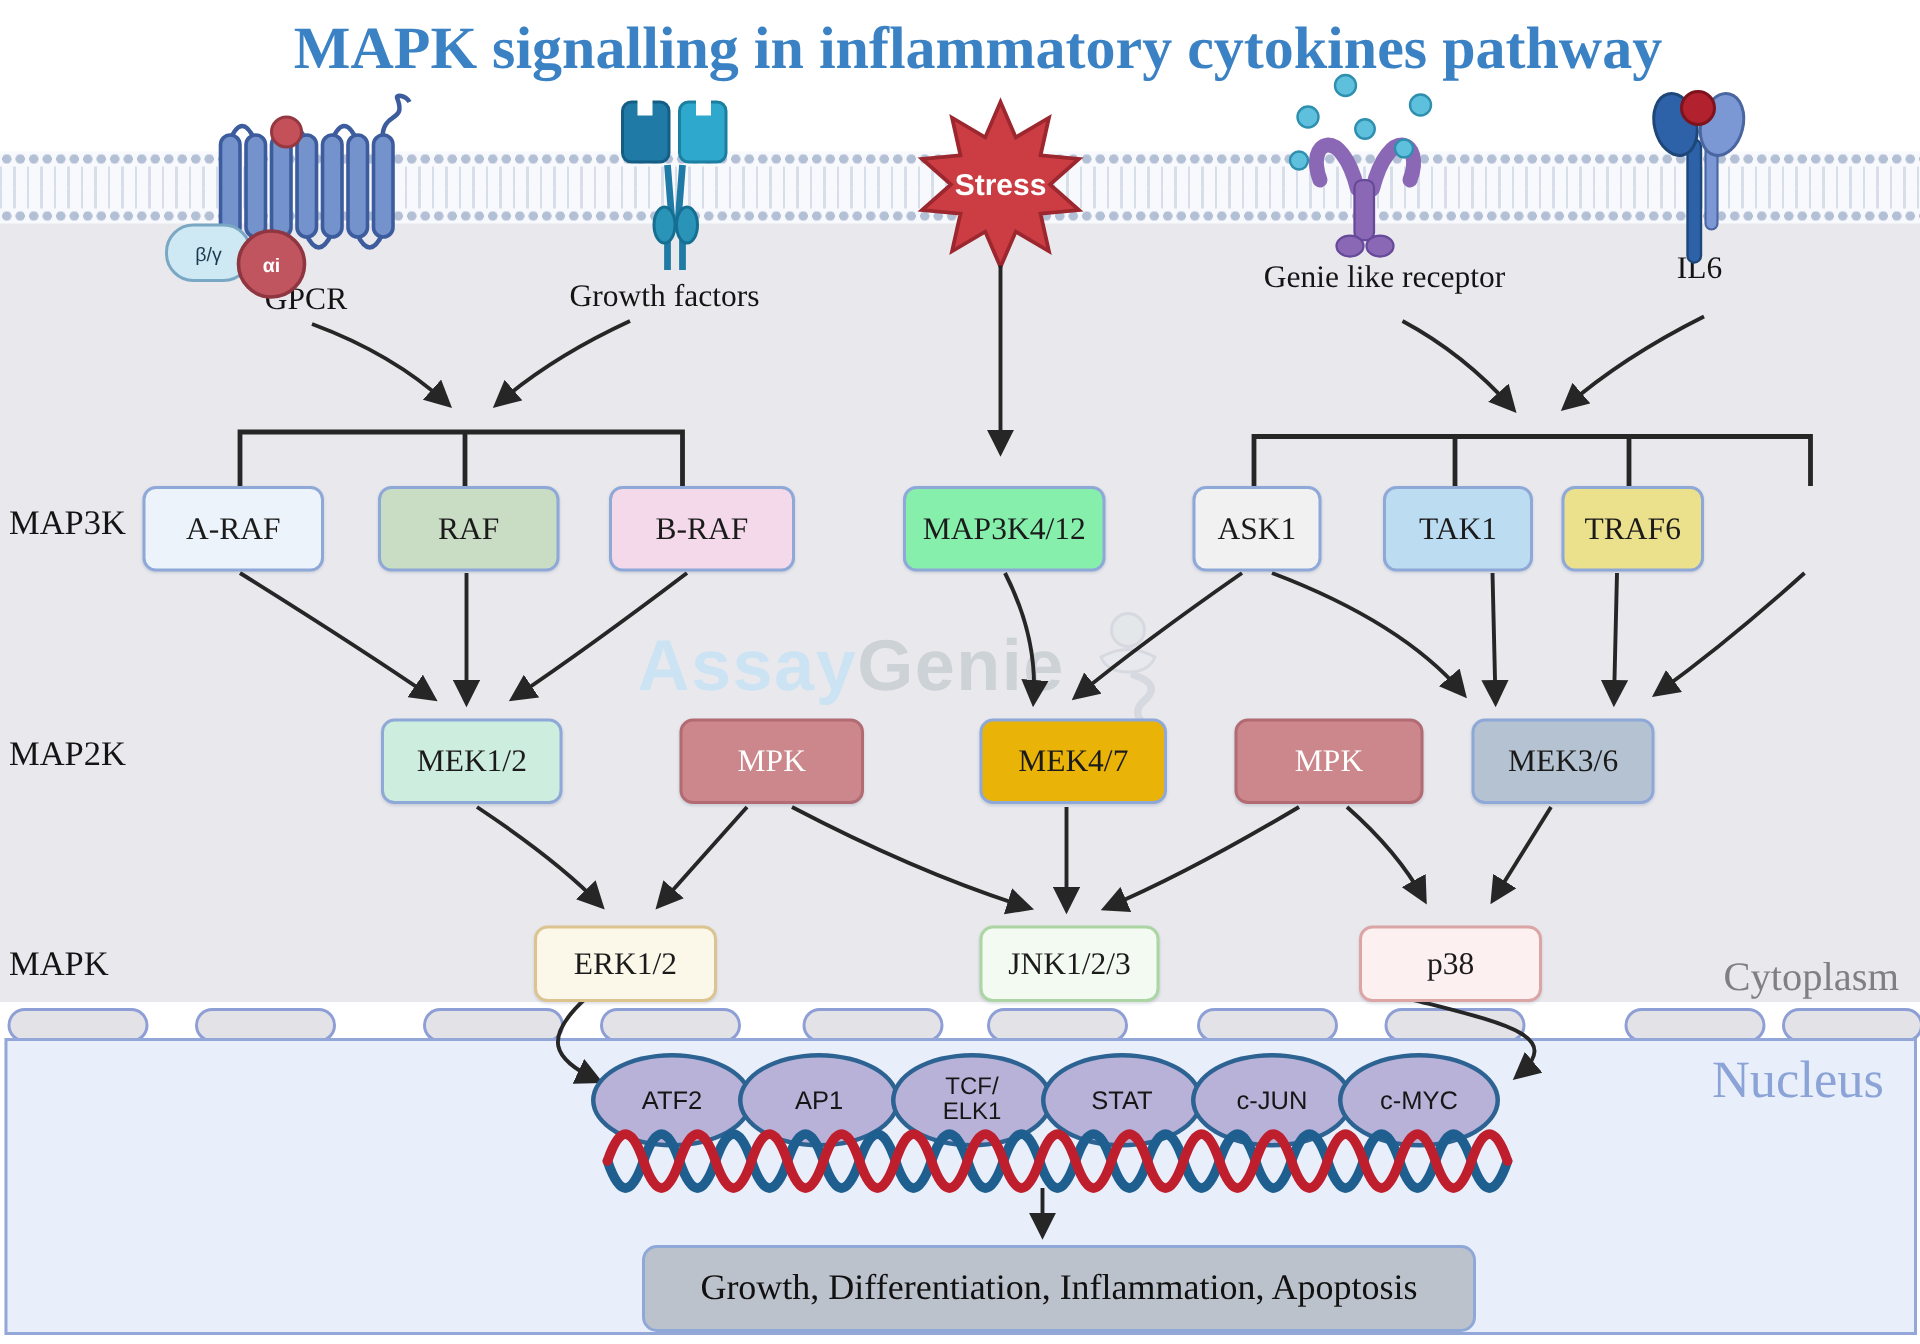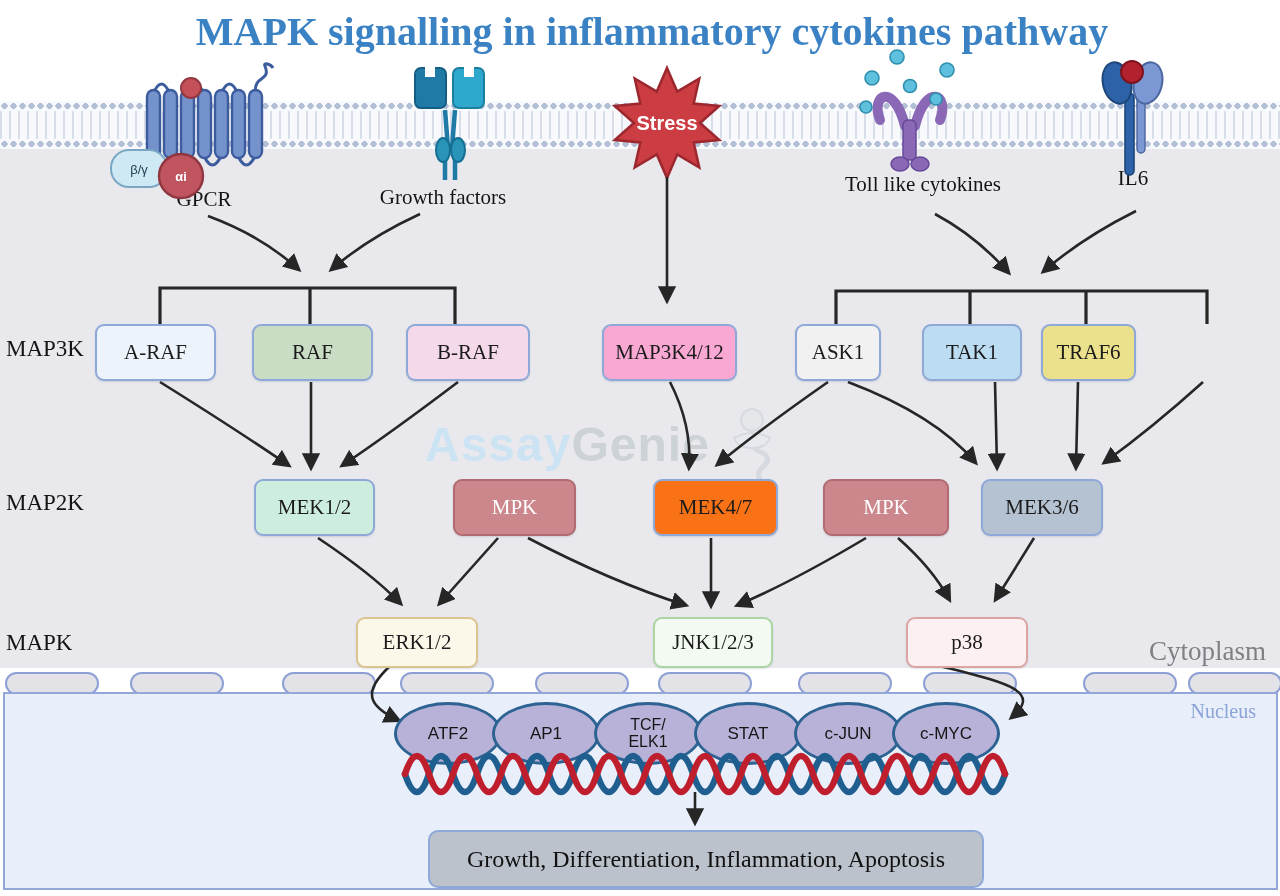--- a/index.html
+++ b/index.html
@@ -143,21 +143,21 @@
   <svg class="receptor-svg" style="left:1095px;top:55px;" width="80" height="125" viewBox="0 0 80 125">
     <rect x="30" y="38" width="9" height="82" rx="4.5" fill="#2e62a8" stroke="#1d4679" stroke-width="1.6"></rect>
     <rect x="42" y="38" width="8" height="60" rx="4" fill="#7b97d4" stroke="#4a66a0" stroke-width="1.4"></rect>
     <ellipse cx="22" cy="28" rx="14" ry="21" fill="#2e62a8" stroke="#1d4679" stroke-width="2" transform="rotate(-14 22 28)"></ellipse>
     <ellipse cx="53" cy="28" rx="14" ry="21" fill="#7b97d4" stroke="#4a66a0" stroke-width="2" transform="rotate(14 53 28)"></ellipse>
     <circle cx="37" cy="17" r="11" fill="#b1222e" stroke="#7e131e" stroke-width="2"></circle>
   </svg>
 
   <div class="receptor-label" style="left:204px;top:187px;">GPCR</div>
   <div class="receptor-label" style="left:443px;top:185px;">Growth factors</div>
-  <div class="receptor-label" style="left:923px;top:172px;">Toll like cytokines</div>
+  <div class="receptor-label" style="left:923px;top:172px;">Genie like receptor</div>
   <div class="receptor-label" style="left:1133px;top:166px;">IL6</div>
 
   <svg class="arrows" width="1280" height="896" viewBox="0 0 1280 896">
     <defs>
       <marker id="ah" viewBox="0 0 10 10" refX="7.5" refY="5" markerWidth="7" markerHeight="7" orient="auto-start-reverse">
         <path d="M0 0 L10 5 L0 10 z" fill="#262626"></path>
       </marker>
     </defs>
     <g fill="none" stroke="#262626" stroke-width="3.2">
       <path d="M160 324 L160 288 L455 288 L455 324 M310 288 L310 324"></path>
@@ -194,28 +194,28 @@
     </g>
   </svg>
 
   <div class="row-label" style="top:336px;">MAP3K</div>
   <div class="row-label" style="top:490px;">MAP2K</div>
   <div class="row-label" style="top:630px;">MAPK</div>
 
   <div class="kbox" style="left: 95px; top: 324px; width: 117px; height: 53px; background: rgb(237, 243, 251); border-color: rgb(142, 168, 216); color: rgb(27, 27, 27);">A-RAF</div>
   <div class="kbox" style="left: 252px; top: 324px; width: 117px; height: 53px; background: rgb(201, 220, 196); border-color: rgb(142, 168, 216); color: rgb(27, 27, 27);">RAF</div>
   <div class="kbox" style="left: 406px; top: 324px; width: 120px; height: 53px; background: rgb(243, 217, 233); border-color: rgb(142, 168, 216); color: rgb(27, 27, 27); text-align: center;">B-RAF</div>
-  <div class="kbox" style="left: 602px; top: 324px; width: 131px; height: 53px; background: #f9a8d4; border-color: rgb(142, 168, 216); color: rgb(27, 27, 27);">MAP3K4/12</div>
+  <div class="kbox" style="left: 602px; top: 324px; width: 131px; height: 53px; background: #86efac; border-color: rgb(142, 168, 216); color: rgb(27, 27, 27);">MAP3K4/12</div>
   <div class="kbox" style="left: 795px; top: 324px; width: 82px; height: 53px; background: rgb(241, 241, 242); border-color: rgb(142, 168, 216); color: rgb(27, 27, 27);">ASK1</div>
   <div class="kbox" style="left: 922px; top: 324px; width: 96px; height: 53px; background: rgb(188, 220, 242); border-color: rgb(142, 168, 216); color: rgb(27, 27, 27);">TAK1</div>
   <div class="kbox" style="left: 1041px; top: 324px; width: 91px; height: 53px; background: rgb(235, 224, 140); border-color: rgb(142, 168, 216); color: rgb(27, 27, 27);">TRAF6</div>
 
   <div class="kbox" style="left: 254px; top: 479px; width: 117px; height: 53px; background: rgb(205, 238, 222); border-color: rgb(142, 168, 216); color: rgb(27, 27, 27);">MEK1/2</div>
   <div class="kbox" style="left: 453px; top: 479px; width: 119px; height: 53px; background: rgb(203, 135, 139); border-color: rgb(178, 107, 114); color: rgb(255, 255, 255);">MPK</div>
-  <div class="kbox" style="left: 653px; top: 479px; width: 121px; height: 53px; background: #f97316; border-color: rgb(142, 168, 216); color: rgb(27, 27, 27);">MEK4/7</div>
+  <div class="kbox" style="left: 653px; top: 479px; width: 121px; height: 53px; background: #eab308; border-color: rgb(142, 168, 216); color: rgb(27, 27, 27);">MEK4/7</div>
   <div class="kbox" style="left: 823px; top: 479px; width: 122px; height: 53px; background: rgb(203, 135, 139); border-color: rgb(178, 107, 114); color: rgb(255, 255, 255);">MPK</div>
   <div class="kbox" style="left: 981px; top: 479px; width: 118px; height: 53px; background: rgb(181, 194, 210); border-color: rgb(142, 168, 216); color: rgb(27, 27, 27);">MEK3/6</div>
 
   <div class="kbox" style="left: 356px; top: 617px; width: 118px; height: 47px; background: rgb(252, 248, 233); border-color: rgb(220, 196, 145); color: rgb(27, 27, 27);">ERK1/2</div>
   <div class="kbox" style="left: 653px; top: 617px; width: 116px; height: 47px; background: rgb(243, 250, 241); border-color: rgb(171, 214, 164); color: rgb(27, 27, 27);">JNK1/2/3</div>
   <div class="kbox" style="left: 906px; top: 617px; width: 118px; height: 47px; background: rgb(253, 240, 240); border-color: rgb(219, 165, 165); color: rgb(27, 27, 27);">p38</div>
 
   <div class="compartment-label" style="right: 14px; top: 636px; color: rgb(127, 127, 132);">Cytoplasm</div>
 
   <div class="nuc-band">
@@ -225,21 +225,21 @@
     <div class="pore-capsule" style="left:400px;"></div>
     <div class="pore-capsule" style="left:535px;"></div>
     <div class="pore-capsule" style="left:658px;"></div>
     <div class="pore-capsule" style="left:798px;"></div>
     <div class="pore-capsule" style="left:923px;"></div>
     <div class="pore-capsule" style="left:1083px;"></div>
     <div class="pore-capsule" style="left:1188px;"></div>
   </div>
 
   <div class="nucleus" style="background: rgb(232, 239, 251);"></div>
-  <div class="compartment-label" style="right: 24px; top: 700px; font-size: 20px; color: rgb(139, 163, 214);">Nucleus</div>
+  <div class="compartment-label" style="right: 24px; top: 700px; font-size: 35px; color: rgb(139, 163, 214);">Nucleus</div>
 
   <div class="tf" style="left:394px;">
       <span>ATF2</span>
     </div>
   <div class="tf" style="left:492px;">
       <span>AP1</span>
     </div>
   <div class="tf" style="left:594px;font-size:16px;">
     <span>TCF/</span>
     <span>ELK1</span>

